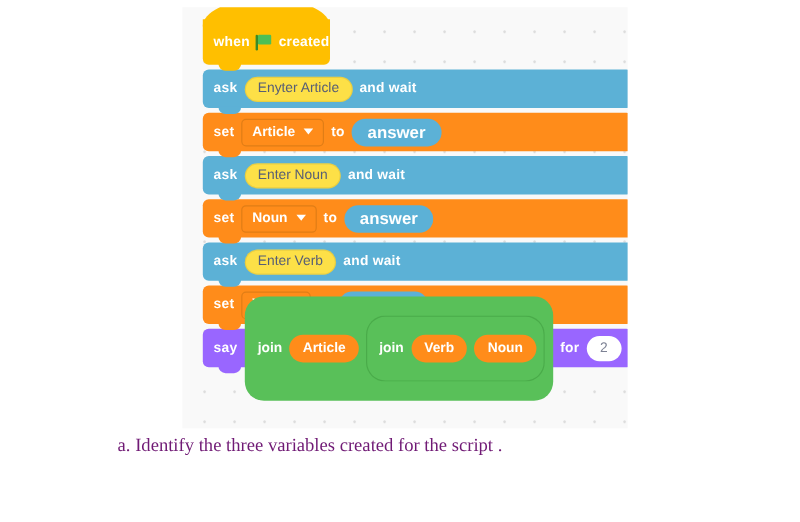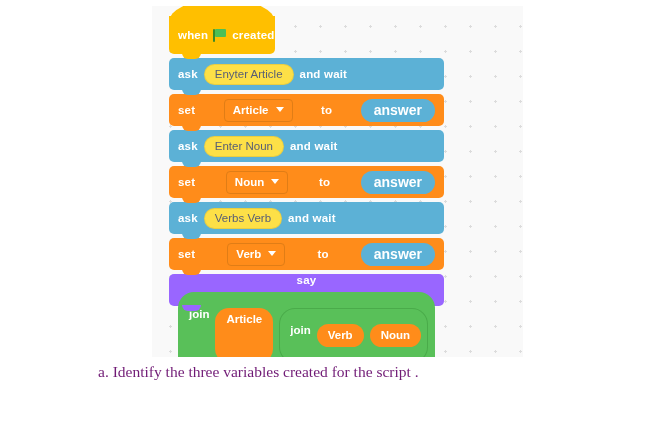--- a/index.html
+++ b/index.html
@@ -104,21 +104,21 @@
     display: flex;
     align-items: center;
     box-sizing: border-box;
     padding: 0 9px;
     height: 32px;
     border-radius: 5px;
     gap: 6px;
     margin-top: 4px;
   }
   .stack.ask  { background: #5cb1d6; }
-  .stack.set  { background: #ff8c1a; justify-content: space-between; }
+  .stack.set  { background: #ff8c1a; }
   .stack.say  { background: #9966ff; }
 
   
   .text-input {
     background: #fde047;
     color: #575e75;
     font-size: 11.5px;
     font-weight: normal;
     border-radius: 14px;
     padding: 3px 11px 4px;
@@ -178,37 +178,38 @@
     font-size: 11.5px;
     font-weight: bold;
     border-radius: 14px;
     padding: 4px 11px 5px;
     line-height: 14px;
     white-space: nowrap;
   }
   
   .join-reporter {
     display: flex;
+    align-items: center;
     gap: 6px;
     background: #59c059;
     border-radius: 16px;
     padding: 16px 7px;
   }
   .join-reporter.inner {
     background: #59c059;
     box-shadow: 0 0 0 1px #4aab4a inset;
   }
   .join-label {
     color: #ffffff;
     font-size: 11.5px;
     font-weight: bold;
     padding-left: 4px;
   }
 
-  .say-block { margin-top: 4px; flex-direction: column; }
+  .say-block { margin-top: 4px; }
 
   
   #questions {
     position: absolute;
     left: 98px;
     top: 361px;
     width: 520px;
     font-family: "Liberation Serif", serif;
     font-size: 15.5px;
     color: #701a75;
@@ -265,21 +266,21 @@
         <span>Noun</span>
         <span class="caret"></span>
       </span>
       <span class="blk-label">to</span>
       <span class="reporter">answer</span>
     </div>
 
     <div class="stack ask">
       <div class="notch"></div>
       <span class="blk-label">ask</span>
-      <span class="text-input">Verbs Verb</span>
+      <span class="text-input">Enter Verb</span>
       <span class="blk-label">and wait</span>
     </div>
 
     <div class="stack set">
       <div class="notch"></div>
       <span class="blk-label">set</span>
       <span class="dropdown">
         <span>Verb</span>
         <span class="caret"></span>
       </span>

